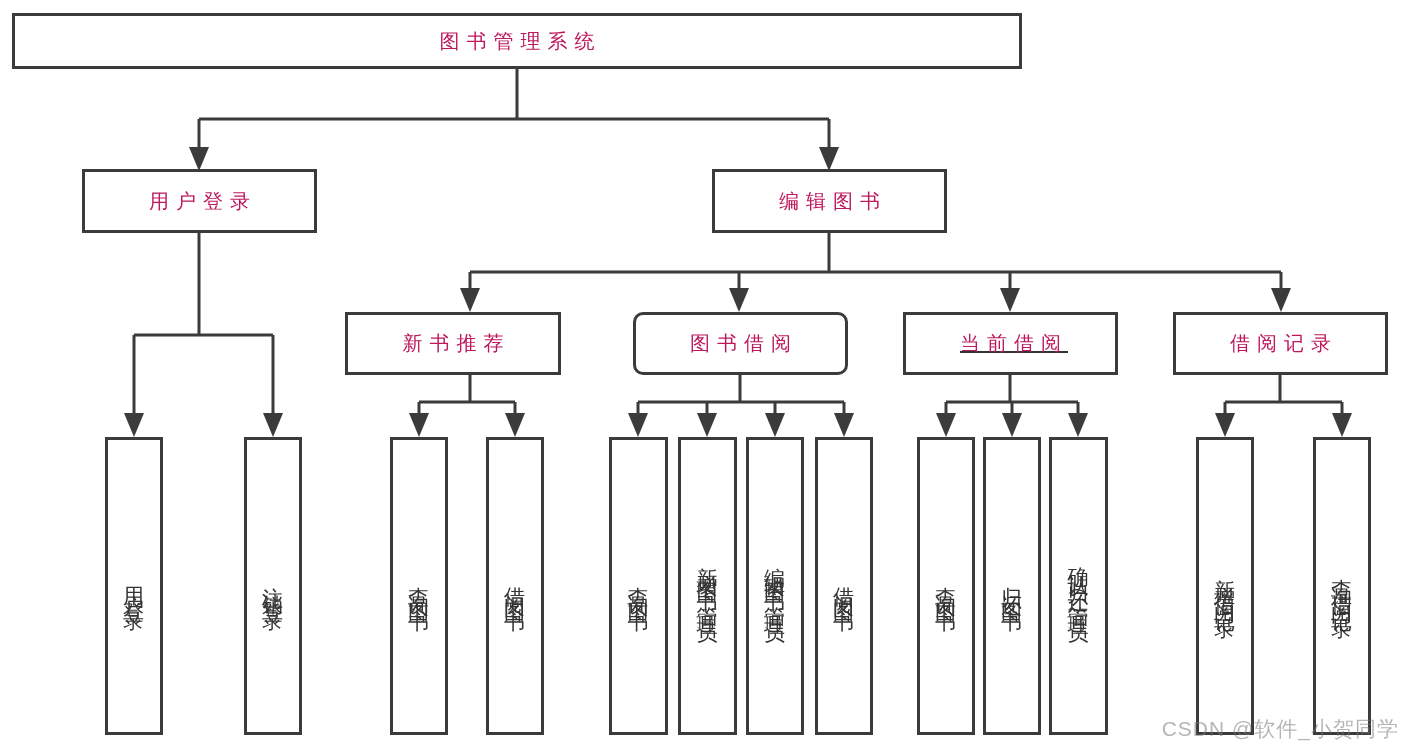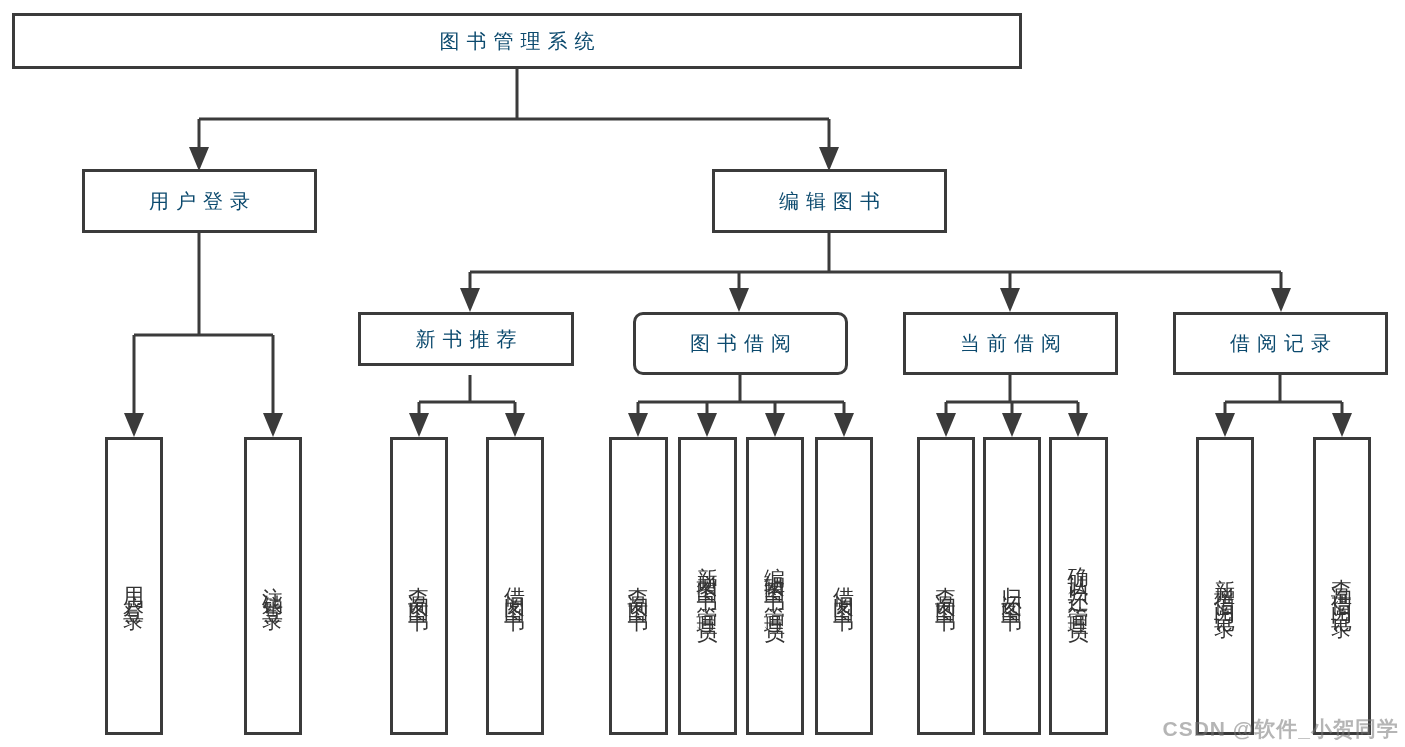--- a/index.html
+++ b/index.html
@@ -29,21 +29,21 @@
     align-items: center;
     justify-content: center;
     color: #333333;
   }
 
   .hbox .label {
     font-size: 20px;
     letter-spacing: 7px;
     text-indent: 7px;
     white-space: nowrap;
-    color: #0c4a6e;
+    color: #be185d;
   }
 
   .title-box .label { font-size: 20px; letter-spacing: 7px; }
 
   .vbox .label {
     writing-mode: vertical-rl;
     text-orientation: mixed;
     font-size: 21px;
     letter-spacing: 8px;
     color: #333333;
@@ -52,21 +52,20 @@
 
   .watermark {
     position: absolute;
     right: 6px;
     bottom: 4px;
     font-size: 21px;
     color: rgba(120, 120, 120, 0.55);
     letter-spacing: 1px;
     z-index: 10;
     white-space: nowrap;
-    font-weight: bold;
   }
 </style>
 </head>
 <body>
 
 <div class="canvas">
 
   <svg class="connectors" viewBox="0 0 1405 747" xmlns="http://www.w3.org/2000/svg" fill="none" stroke="#3b3b3b" stroke-width="3">
 
     <path d="M517,69 V119 M199,119 H829"></path>
@@ -126,27 +125,27 @@
     <span class="label">图书管理系统</span>
   </div>
 
   <div class="node hbox" style="left:82px; top:169px; width:235px; height:64px;">
     <span class="label">用户登录</span>
   </div>
   <div class="node hbox" style="left:712px; top:169px; width:235px; height:64px;">
     <span class="label">编辑图书</span>
   </div>
 
-  <div class="node hbox" style="left:358px; top:312px; width:216px; height:54px;">
+  <div class="node hbox" style="left:345px; top:312px; width:216px; height:63px;">
     <span class="label">新书推荐</span>
   </div>
   <div class="node hbox" style="left:633px; top:312px; width:215px; height:63px;border-radius:10px;">
     <span class="label">图书借阅</span>
   </div>
-  <div class="node hbox" style="left:903px; top:312px; width:215px; height:63px;">
+  <div class="node hbox" style="left:903px; top:312px; width:215px; height:63px;text-decoration:underline;">
     <span class="label">当前借阅</span>
   </div>
   <div class="node hbox" style="left:1173px; top:312px; width:215px; height:63px;">
     <span class="label">借阅记录</span>
   </div>
 
   <div class="node vbox" style="left:105px; top:437px; width:58px; height:298px;">
     <span class="label">用户登录</span>
   </div>
   <div class="node vbox" style="left:244px; top:437px; width:58px; height:298px;">

